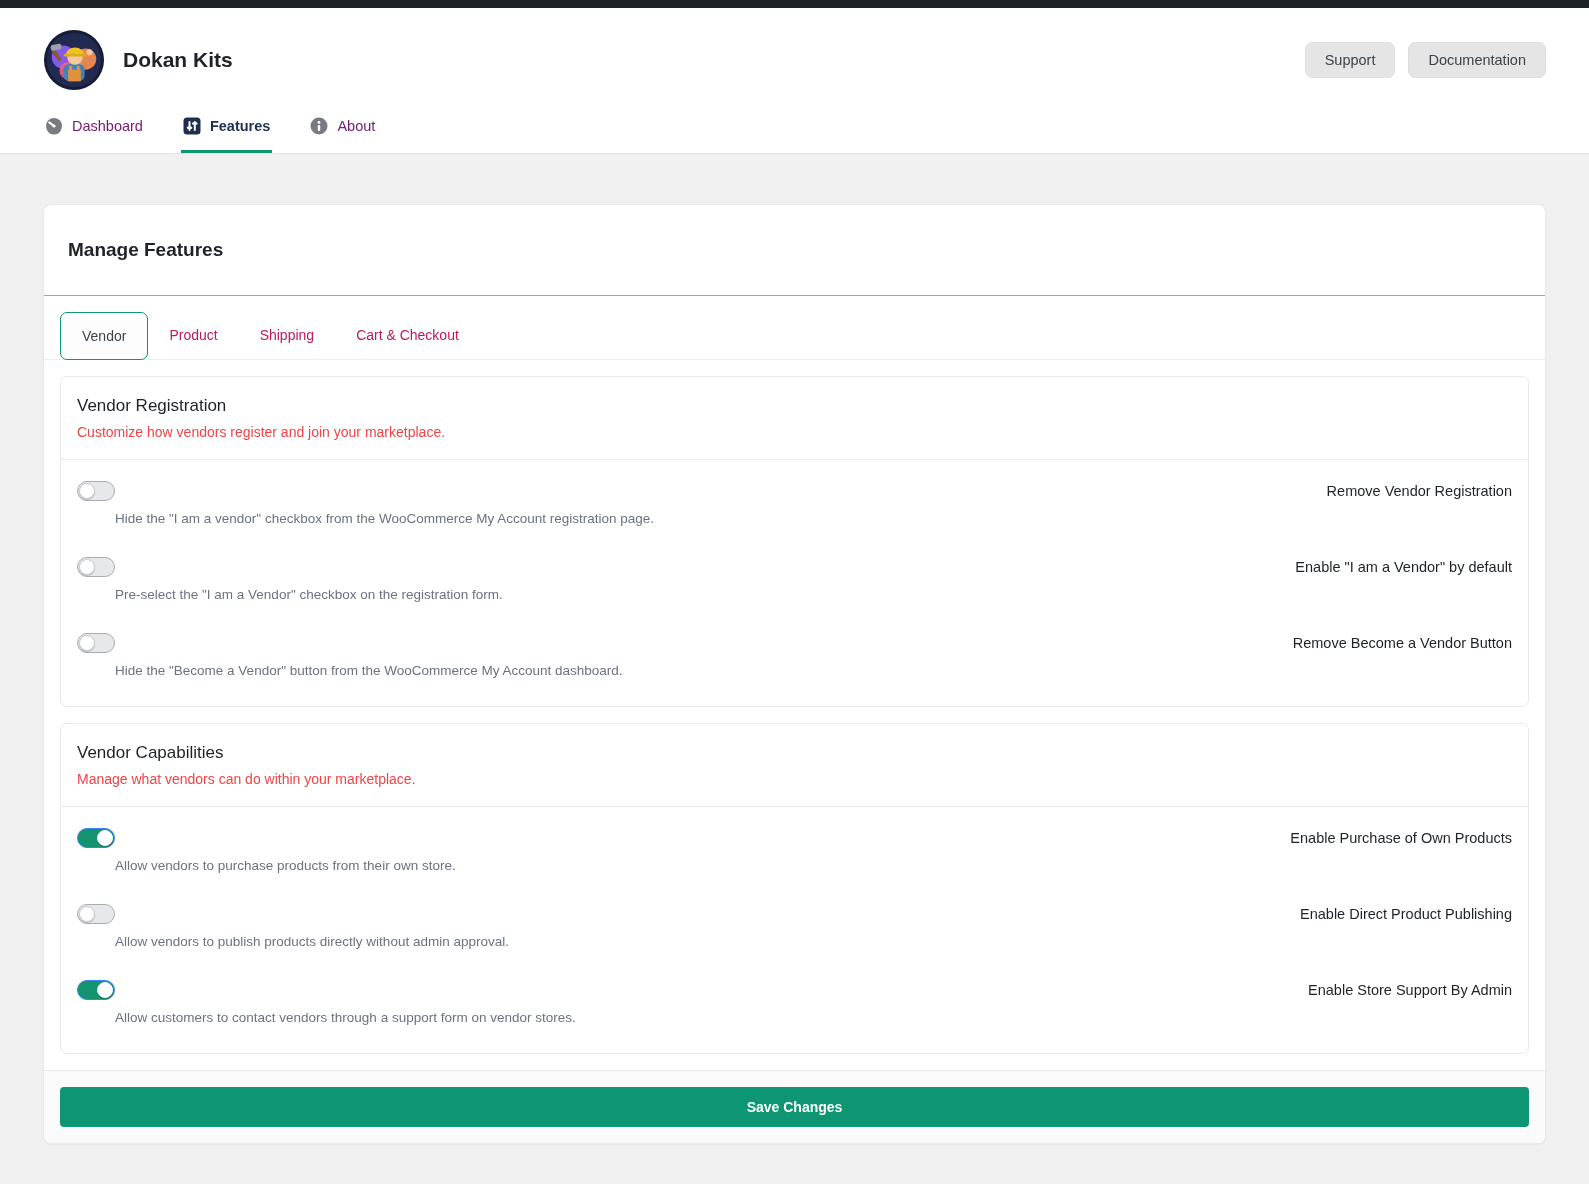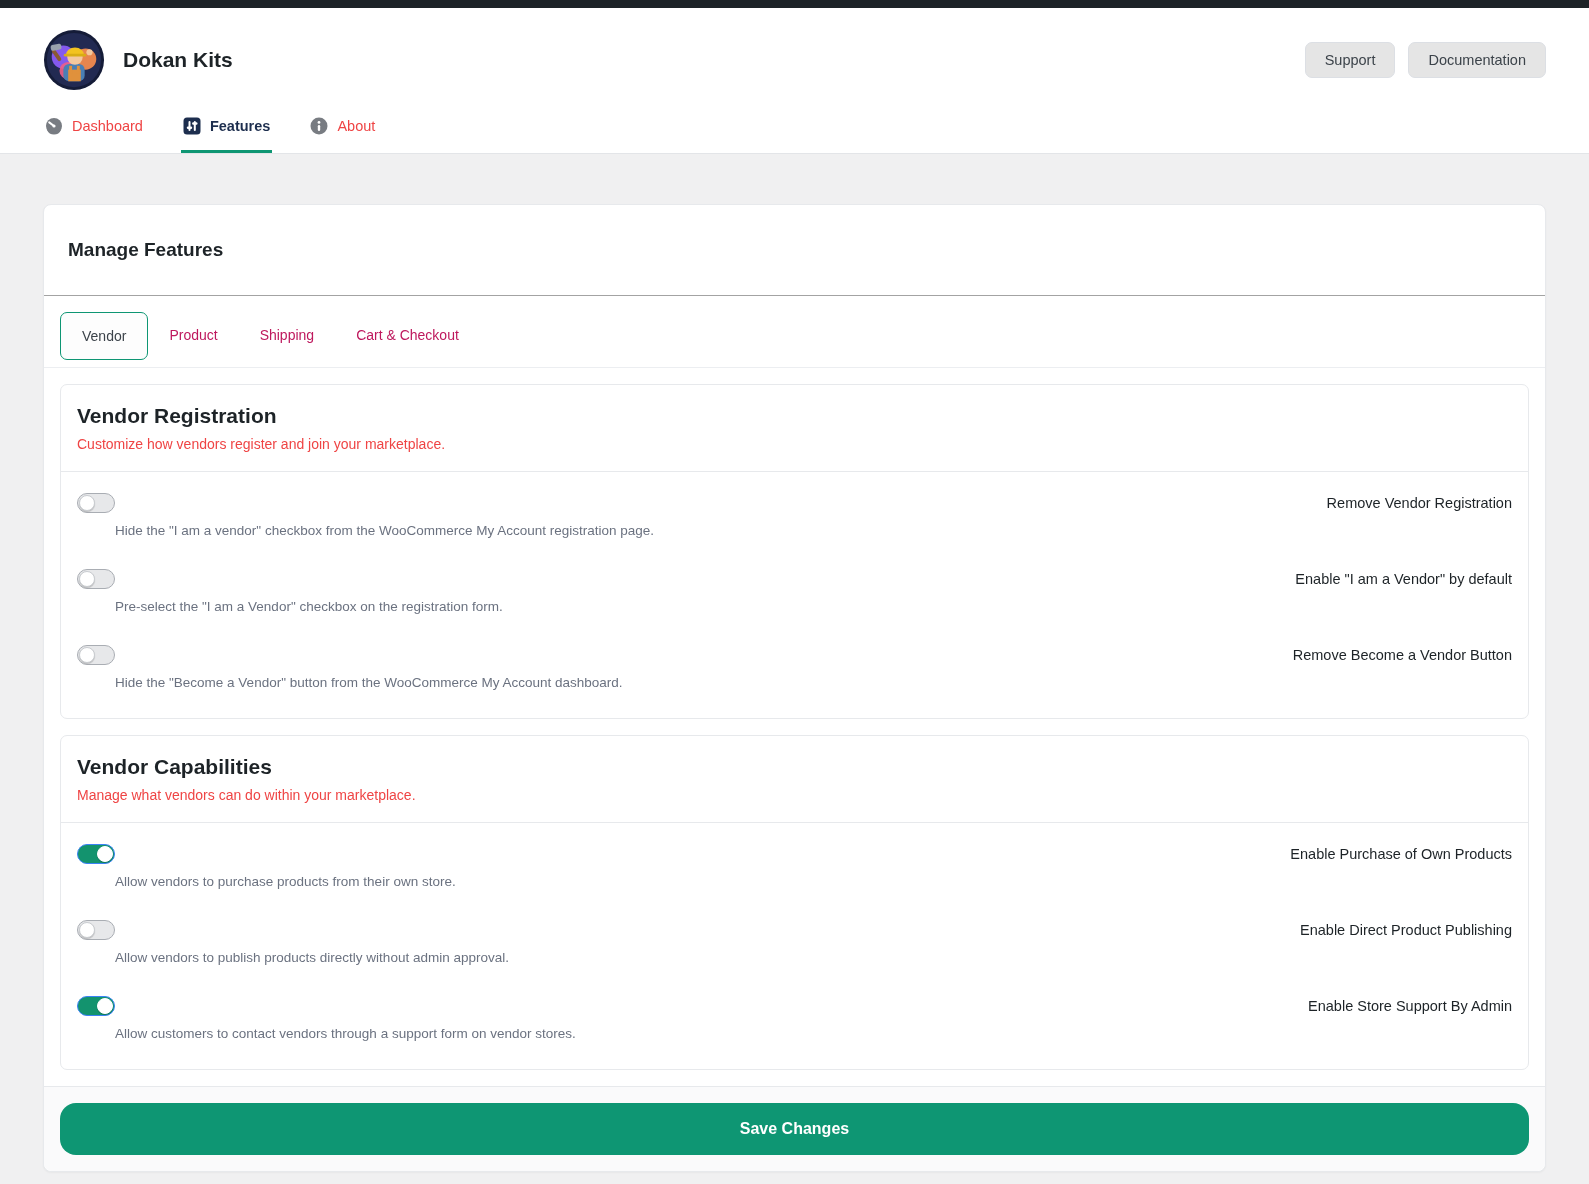--- a/index.html
+++ b/index.html
@@ -25,45 +25,45 @@
   .app-title { font-size: 21px; font-weight: 700; color: #1d2327; margin-left: 18px; }
   .header-actions { margin-left: auto; display: flex; gap: 13px; }
   .hbtn {
     background: #e5e5e5; border: 1px solid #dcdfe4; border-radius: 7px;
     padding: 9px 19px; font-size: 14.5px; color: #3c434a; cursor: pointer;
     font-family: inherit;
   }
   .nav { display: flex; gap: 36px; margin-top: 8px; }
   .nav-item {
     display: flex; align-items: center; gap: 9px;
-    padding: 6px 2px 15px; font-size: 14.5px; color: #ef4444;
+    padding: 6px 2px 15px; font-size: 14.5px; color: #701a75;
     border-bottom: 3px solid transparent; cursor: pointer;
   }
   .nav-item.active { color: #1d2e4e; font-weight: 700; border-bottom-color: var(--brand-green); }
   .nav-icon { width: 18px; height: 18px; display: inline-flex; }
 
   
   .content { padding: 50px 43px 38px; }
   .card {
     background: #fff; border-radius: 8px; border: 1px solid #e7e9ec;
     box-shadow: 0 1px 2px rgba(0,0,0,.04);
   }
   .card-title-row { padding: 34px 24px; border-bottom: 1px solid #a3a3a3; }
   .card-title { font-size: 19px; font-weight: 700; color: #1d2327; }
 
-  .tabs { display: flex; padding: 16px 16px 8px; border-bottom: 1px solid #eceef1; }
+  .tabs { display: flex; padding: 16px 16px 0; border-bottom: 1px solid #eceef1; }
   .tab { padding: 15px 21px; font-size: 14px; color: #be185d; cursor: pointer; white-space: nowrap; }
   .tab.active {
     border: 1px solid var(--brand-green); border-radius: 7px;
     background: #fdfdfd; color: #3c434a; margin-bottom: -1px;
   }
 
   .section { margin: 16px; border: 1px solid #e7e9ec; border-radius: 7px; }
   .section-header { padding: 19px 16px; border-bottom: 1px solid #e7e9ec; }
-  .section-title { font-size: 21px; font-weight: 700; color: #1d2327; }
+  .section-title { font-size: 17px; font-weight: 400; color: #1d2327; }
   .section-desc { margin-top: 8px; font-size: 14px; color: #ef4444; }
   .rows { padding: 21px 16px 4px; }
   .toggle-row { margin-bottom: 31px; }
   .toggle-row:last-child { margin-bottom: 24px; }
   .row-main { display: flex; align-items: center; gap: 9px; justify-content: space-between; }
   .toggle {
     width: 38px; height: 20px; border-radius: 11px; flex: none;
     background: #e7e8ea; border: 1px solid #a9adb3; position: relative; cursor: pointer;
   }
   .toggle .knob {
@@ -74,23 +74,23 @@
   .toggle.on { background: var(--toggle-on); border-color: var(--toggle-on-border); }
   .toggle.on .knob { left: auto; right: 1px; border-color: #fff; }
   .row-label { font-size: 14.5px; color: #1d2327; }
   .row-desc { margin: 10px 0 0 38px; font-size: 13.5px; color: #6b7280; }
 
   .card-footer {
     border-top: 1px solid #e7e9ec; background: #fafafb;
     padding: 16px; border-radius: 0 0 8px 8px;
   }
   .save-btn {
-    display: block; width: 100%; height: 52px;
-    background: var(--brand-green); color: #fff; border: none; border-radius: 16px;
-    font-size: 16px; font-weight: 600; cursor: pointer; font-family: inherit;
+    display: block; width: 100%; height: 40px;
+    background: var(--brand-green); color: #fff; border: none; border-radius: 4px;
+    font-size: 14px; font-weight: 600; cursor: pointer; font-family: inherit;
   }
 </style>
 </head>
 <body>
 
 <div class="topbar"></div>
 
 <div class="header">
   <div class="header-top">
     <span class="logo">

